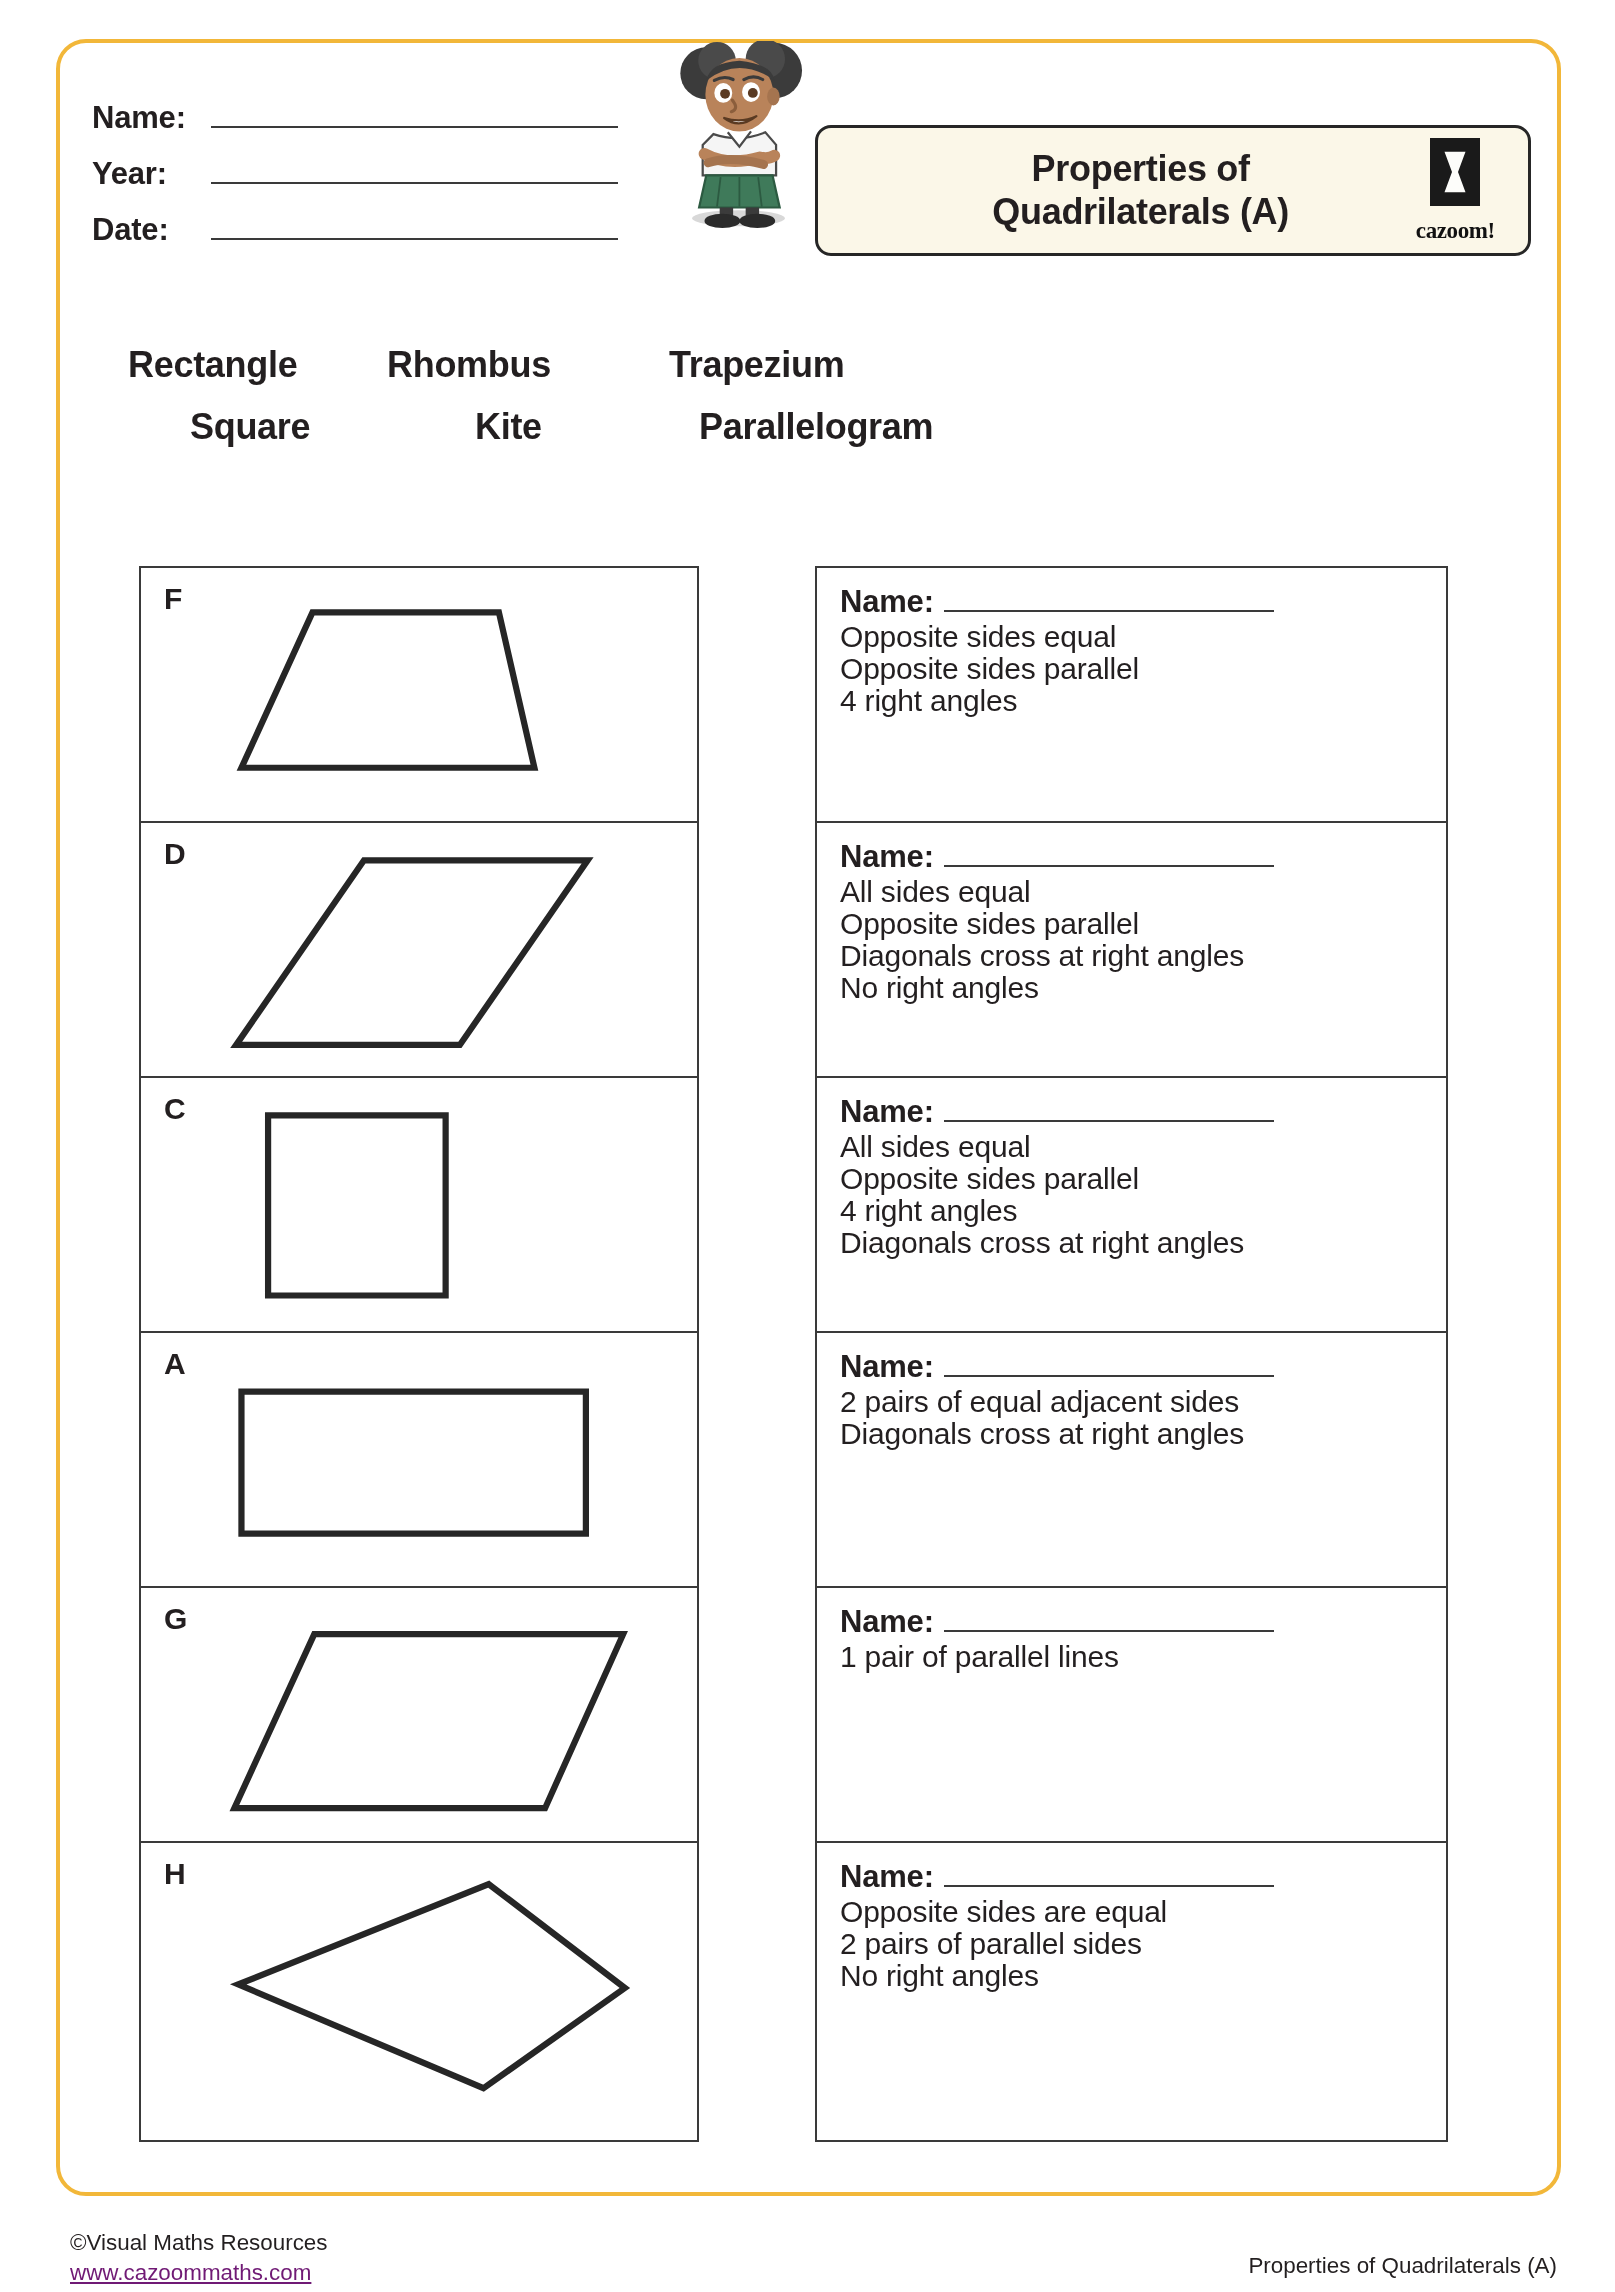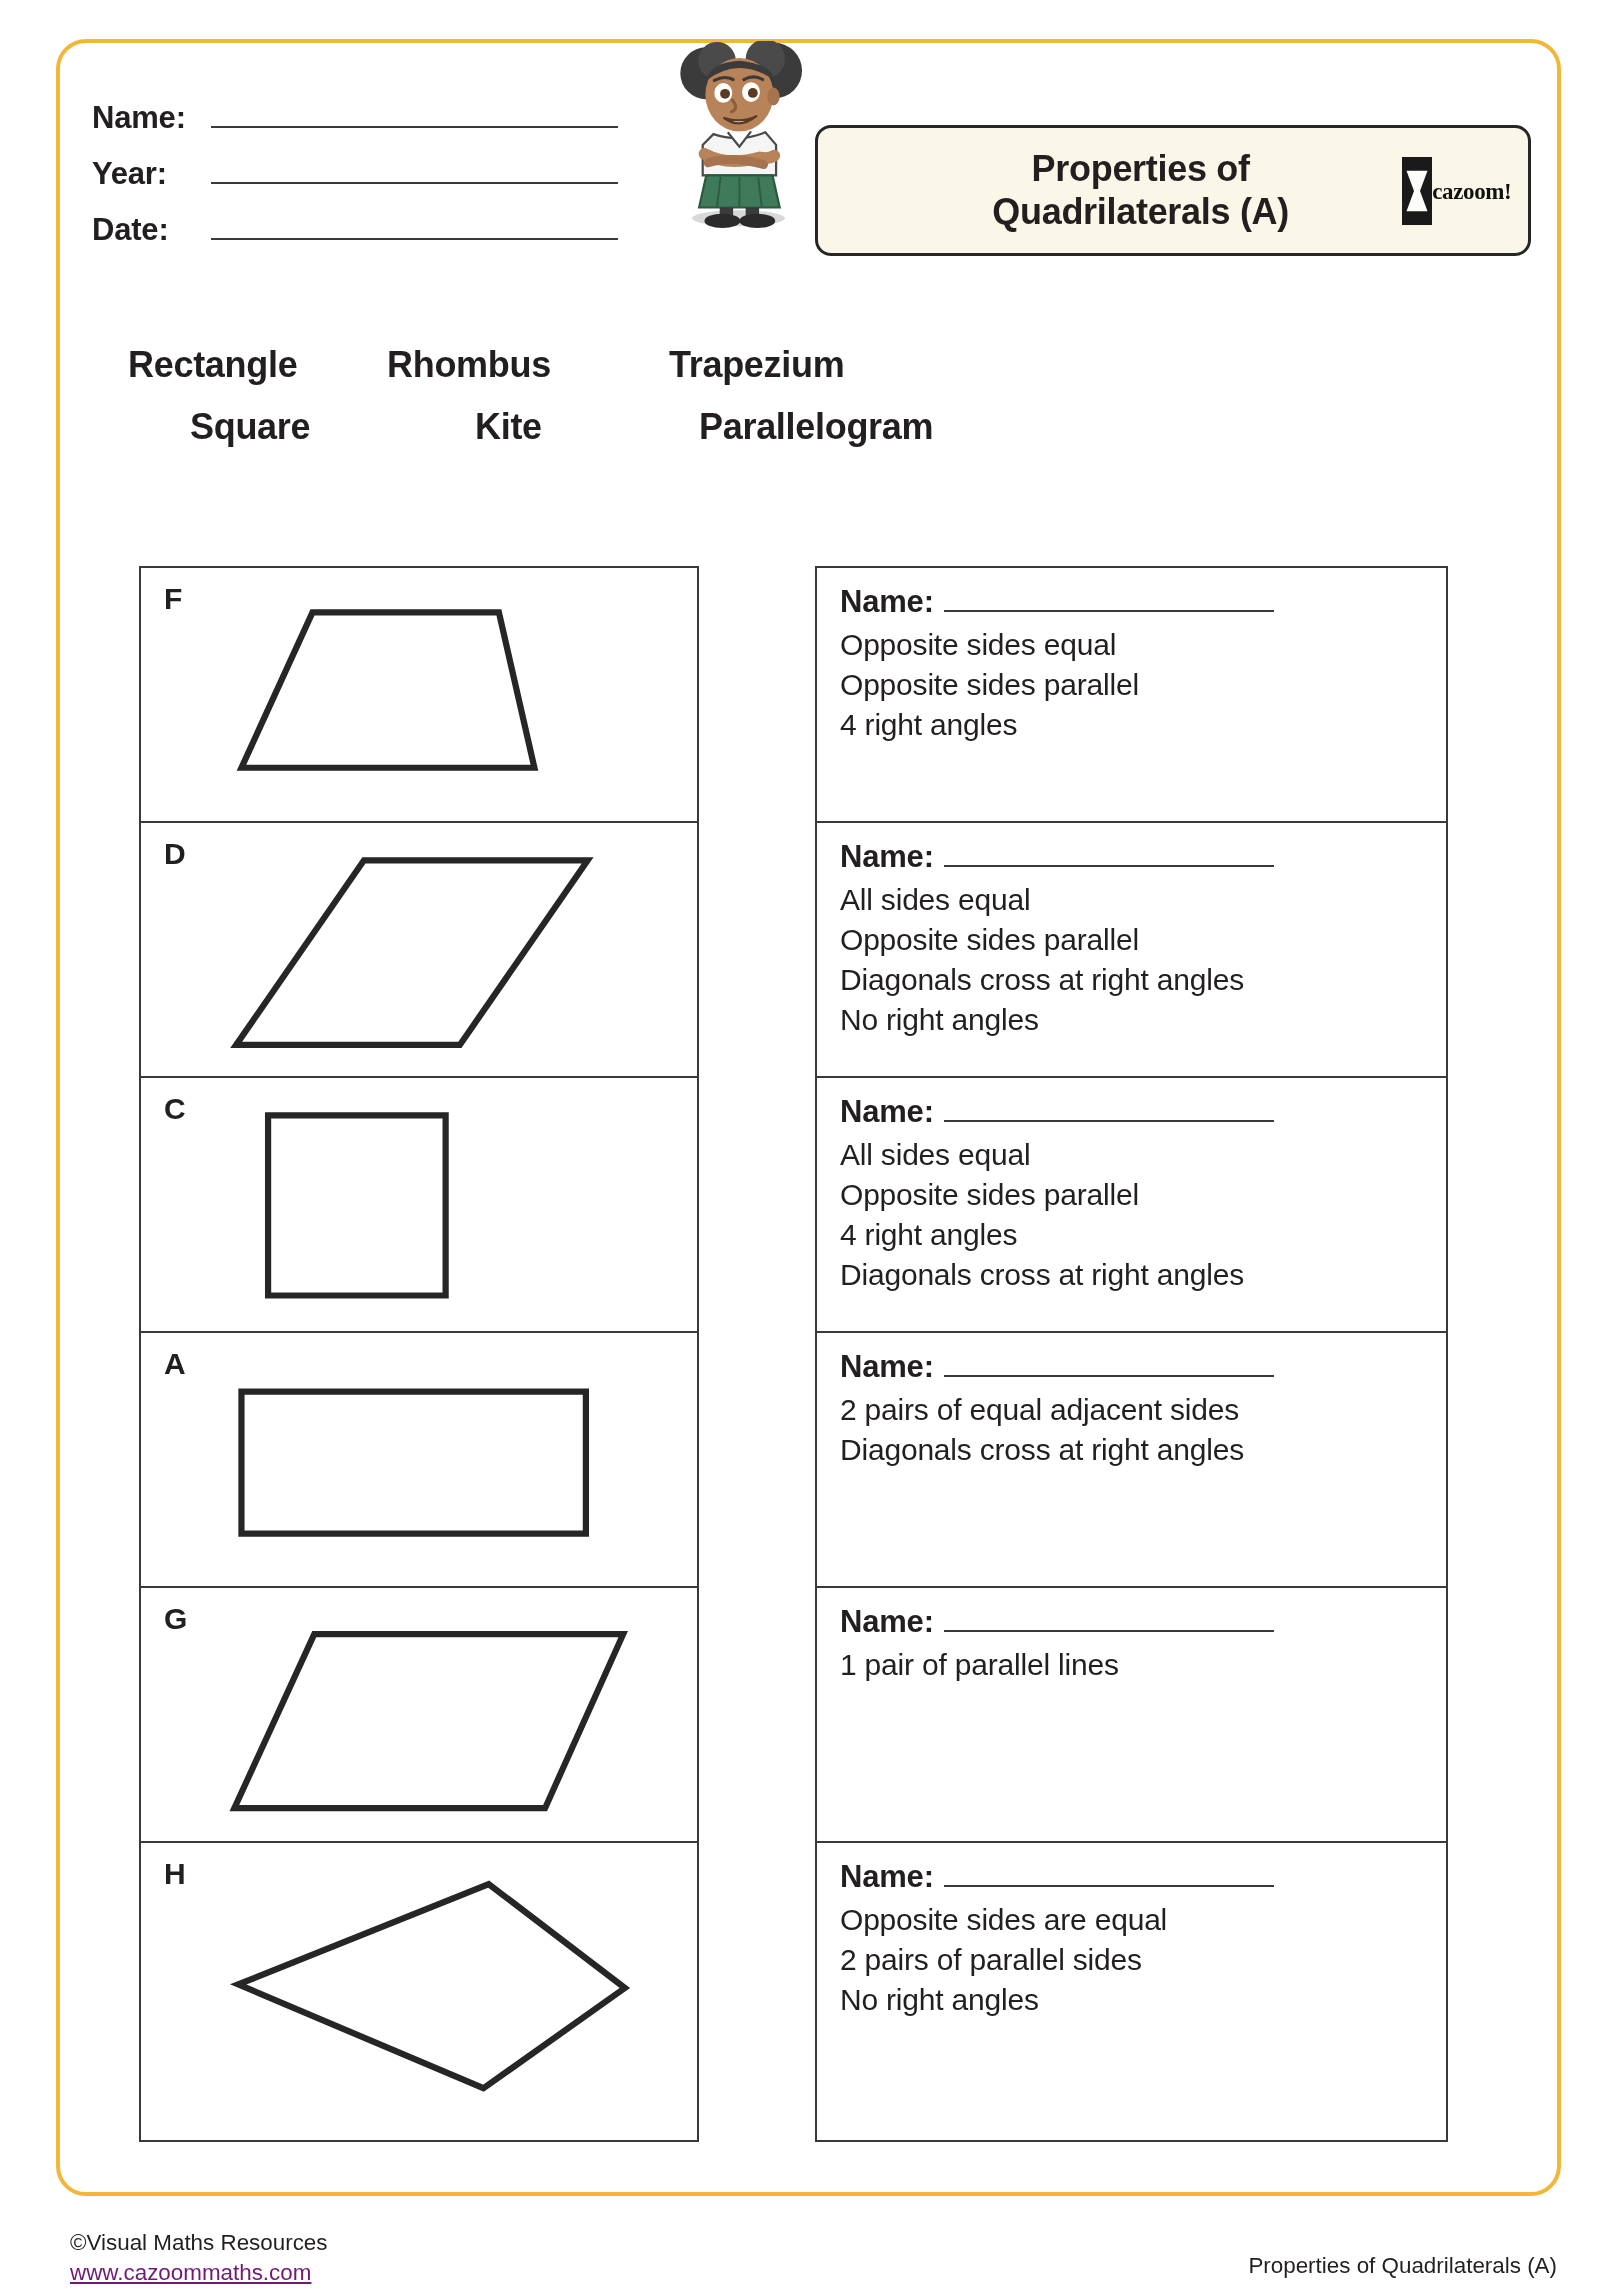--- a/index.html
+++ b/index.html
@@ -95,21 +95,21 @@
     line-height: 1.17;
     padding-left: 61px;
     white-space: pre-line;
     letter-spacing: -0.3px;
   }
   #logo {
     width: 106px;
     height: 106px;
     margin-right: 19.7px;
     display: flex;
-    flex-direction: row;
+    flex-direction: column;
     align-items: center;
     justify-content: space-between;
   }
   #logo-mark {
     width: 50px;
     height: 68px;
     background: #1a1a1a;
     display: flex;
     align-items: center;
     justify-content: center;
@@ -203,21 +203,21 @@
   }
   .prop-name-rule {
     width: 330px;
     border-bottom: 2.7px solid #3a3a3a;
     height: 23px;
     margin-left: 10.7px;
   }
   .prop-line {
     font-size: 30px;
     line-height: 1.0;
-    margin-top: 10px;
+    margin-top: 2px;
     letter-spacing: -0.2px;
   }
 
   
   #footer {
     position: absolute;
     left: 0;
     top: 2228px;
     width: 1616px;
     height: 72px;

